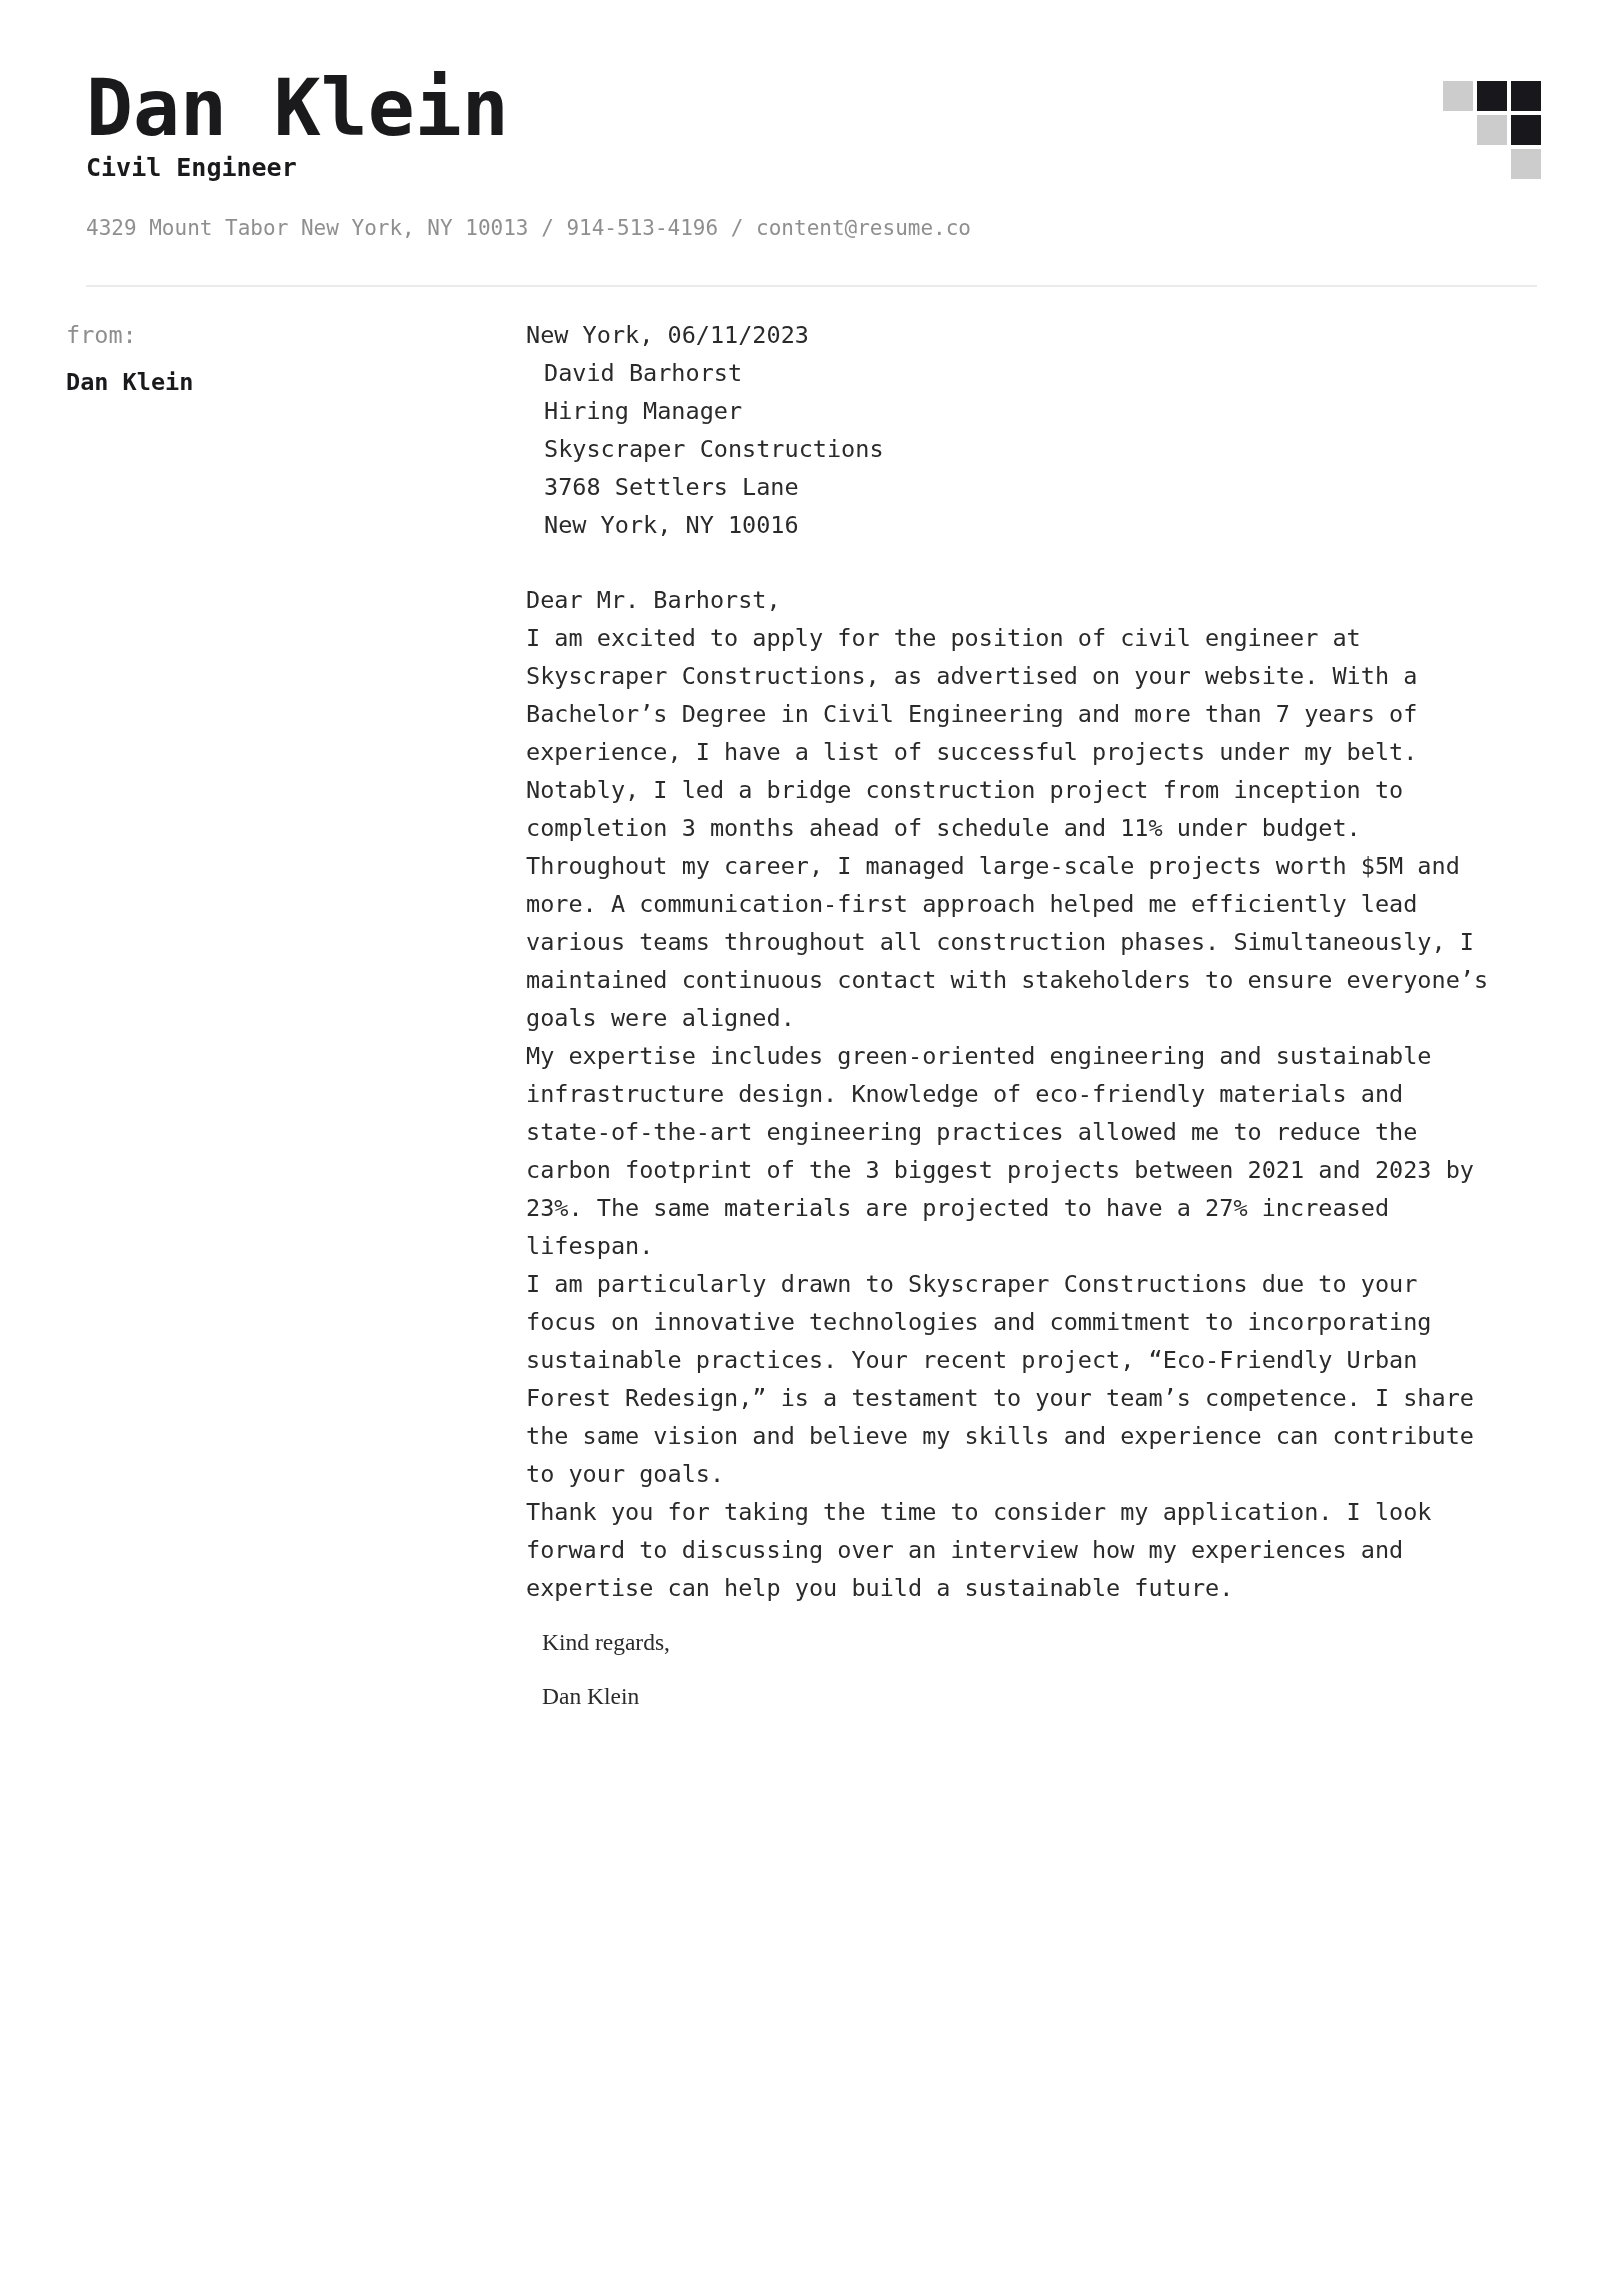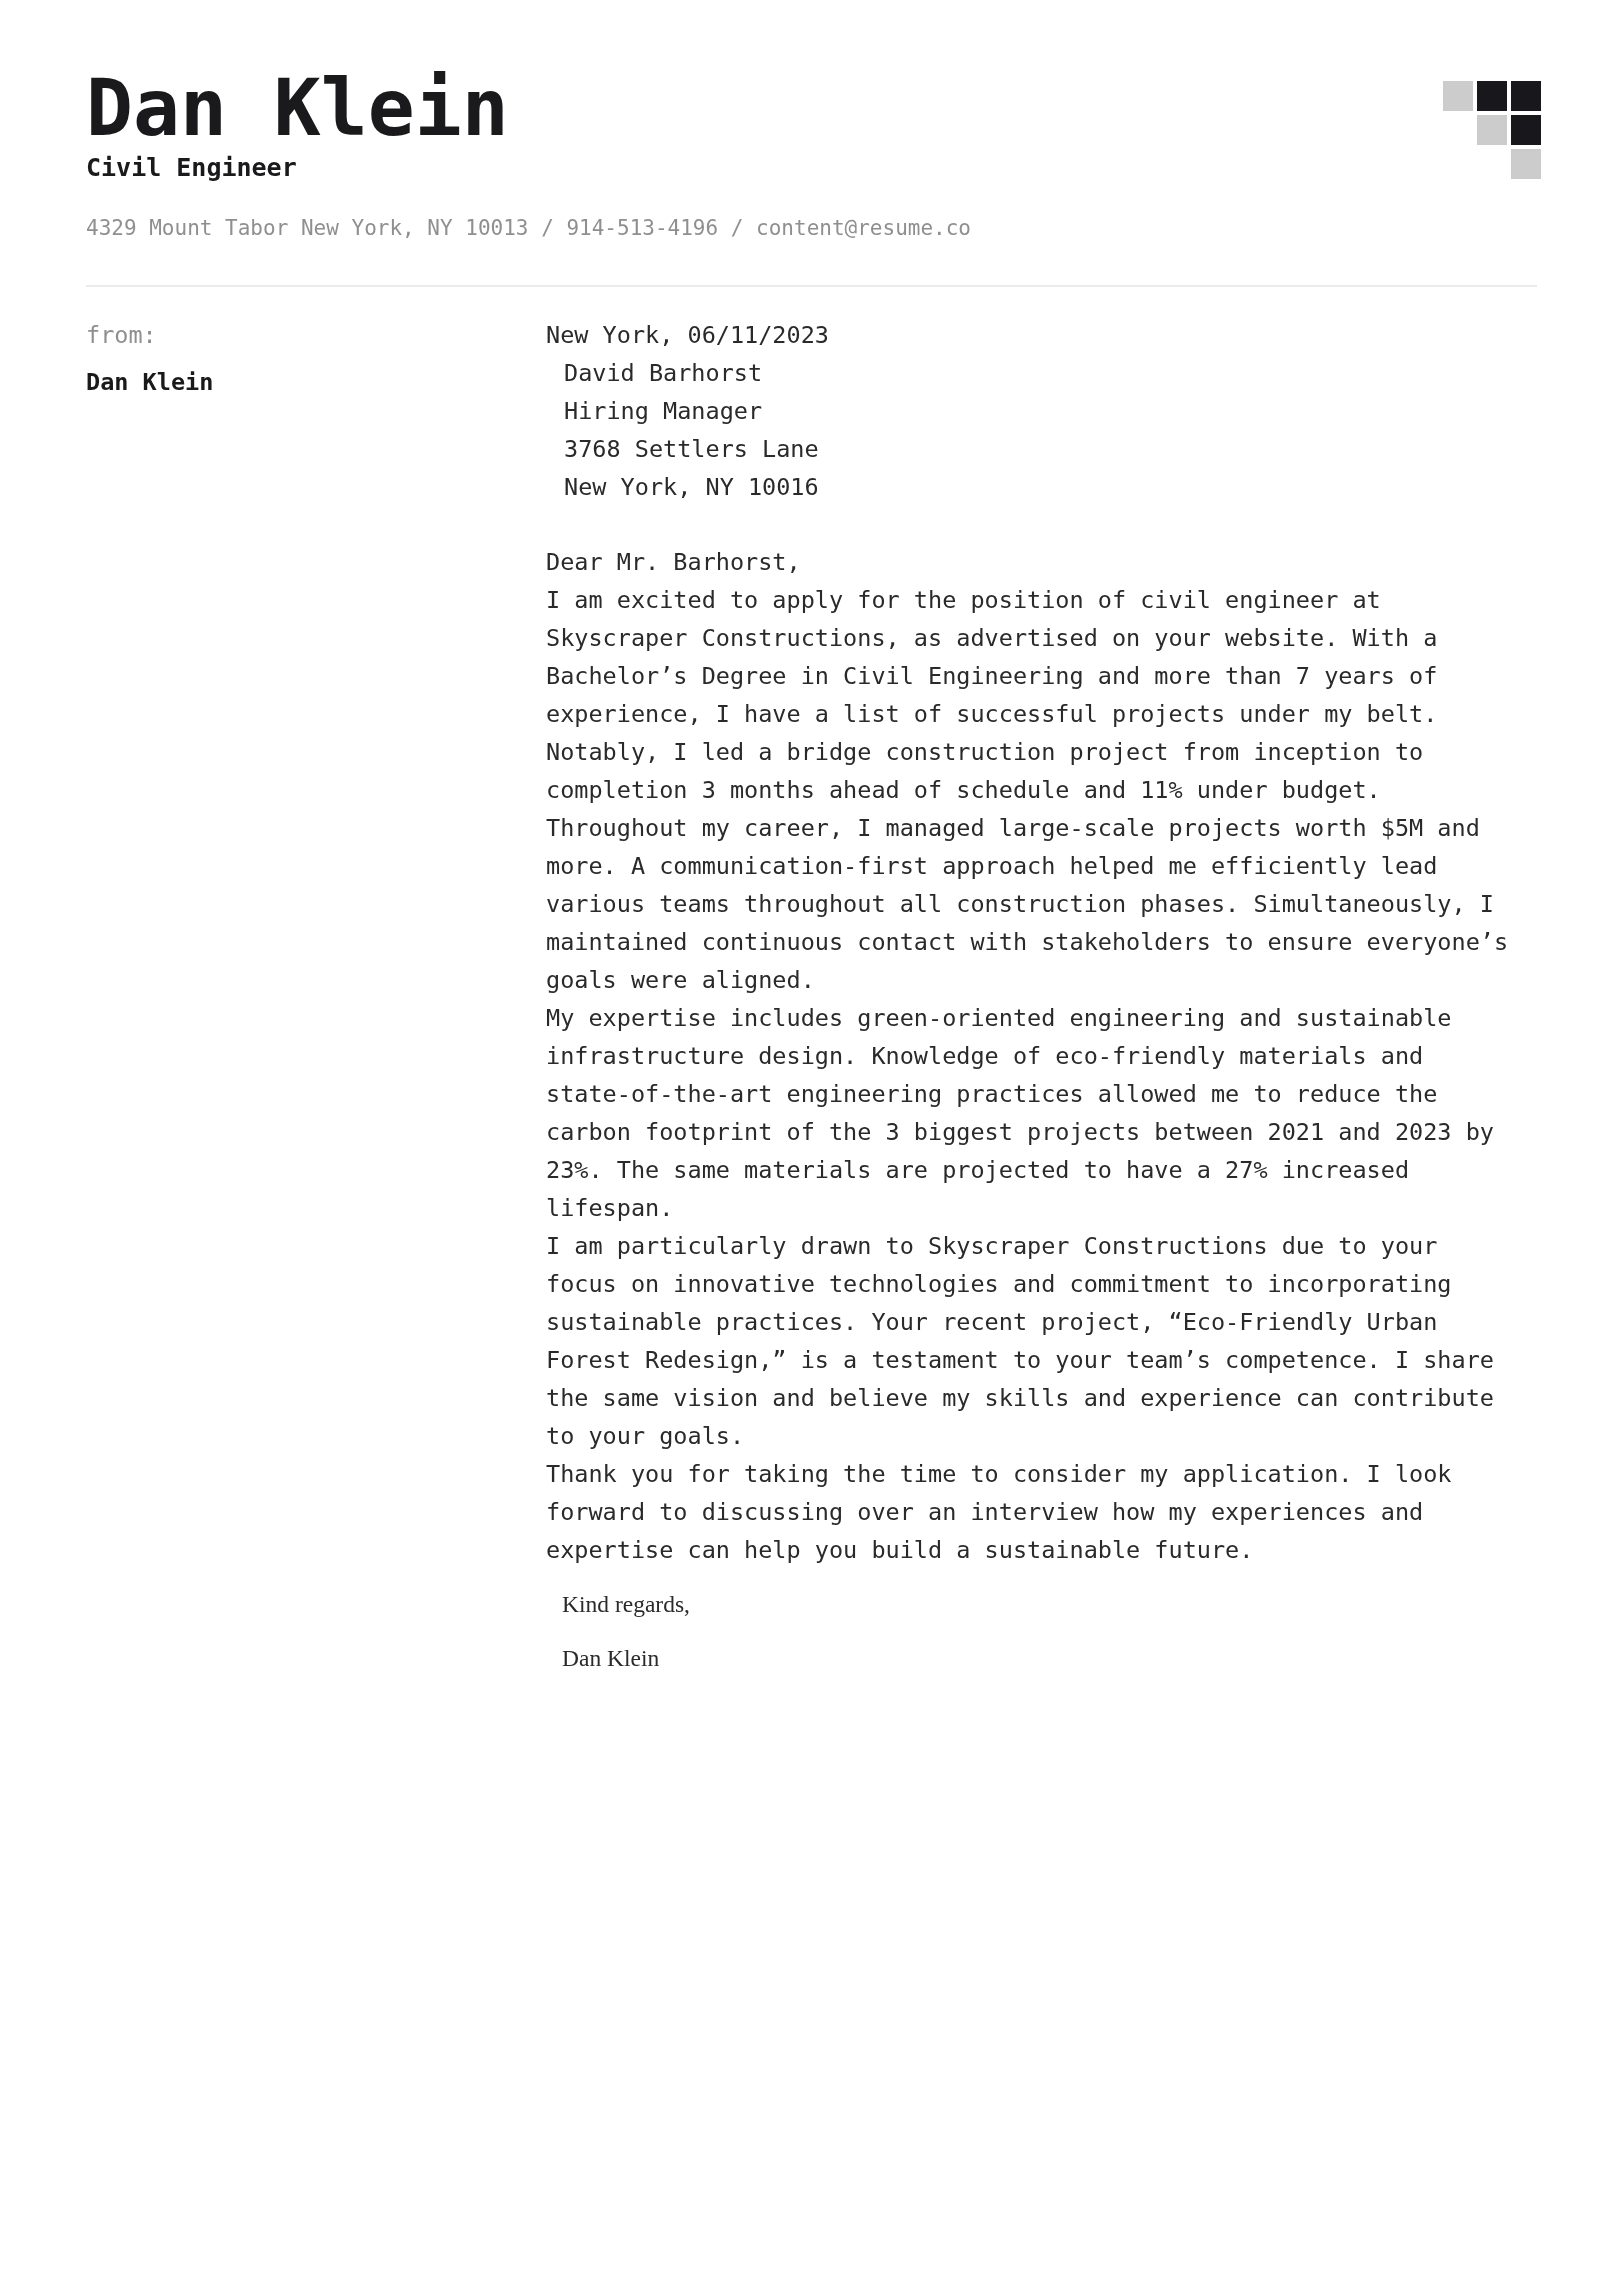--- a/index.html
+++ b/index.html
@@ -58,21 +58,21 @@
     display: grid;
     grid-template-columns: repeat(3, 30px);
     grid-template-rows: repeat(3, 30px);
     gap: 3.9px;
   }
   .logo .cell-dark  { background: var(--logo-dark, #18181c); }
   .logo .cell-light { background: var(--logo-light, #cccccc); }
   
   .content {
     display: flex;
-    padding: 0 86px;
+    padding: 0 66px;
     margin-top: 29px;
   }
   .from-col {
     width: 460px;
     flex: 0 0 460px;
   }
   .from-label {
     font-size: 23.5px;
     line-height: 38px;
     color: var(--text-muted, #8f8f8f);
@@ -127,20 +127,21 @@
       <div class="from-label">from:</div>
       <div class="from-name">Dan Klein</div>
     </aside>
 
     <section class="letter-col">
       <p class="letter-date">New York, 06/11/2023</p>
 
       <div class="recipient">
         <p class="recipient-line">David Barhorst</p>
         <p class="recipient-line">Hiring Manager</p>
+        <p class="recipient-line">Skyscraper Constructions</p>
         <p class="recipient-line">3768 Settlers Lane</p>
         <p class="recipient-line">New York, NY 10016</p>
       </div>
 
       <p class="salutation">Dear Mr. Barhorst,</p>
 
       <p class="para">I am excited to apply for the position of civil engineer at Skyscraper Constructions, as advertised on your website. With a Bachelor’s Degree in Civil Engineering and more than 7 years of experience, I have a list of successful projects under my belt. Notably, I led a bridge construction project from inception to completion 3 months ahead of schedule and 11% under budget.</p>
       <p class="para">Throughout my career, I managed large-scale projects worth $5M and more. A communication-first approach helped me efficiently lead various teams throughout all construction phases. Simultaneously, I maintained continuous contact with stakeholders to ensure everyone’s goals were aligned.</p>
       <p class="para">My expertise includes green-oriented engineering and sustainable infrastructure design. Knowledge of eco-friendly materials and state-of-the-art engineering practices allowed me to reduce the carbon footprint of the 3 biggest projects between 2021 and 2023 by 23%. The same materials are projected to have a 27% increased lifespan.</p>
       <p class="para">I am particularly drawn to Skyscraper Constructions due to your focus on innovative technologies and commitment to incorporating sustainable practices. Your recent project, “Eco-Friendly Urban Forest Redesign,” is a testament to your team’s competence. I share the same vision and believe my skills and experience can contribute to your goals.</p>

